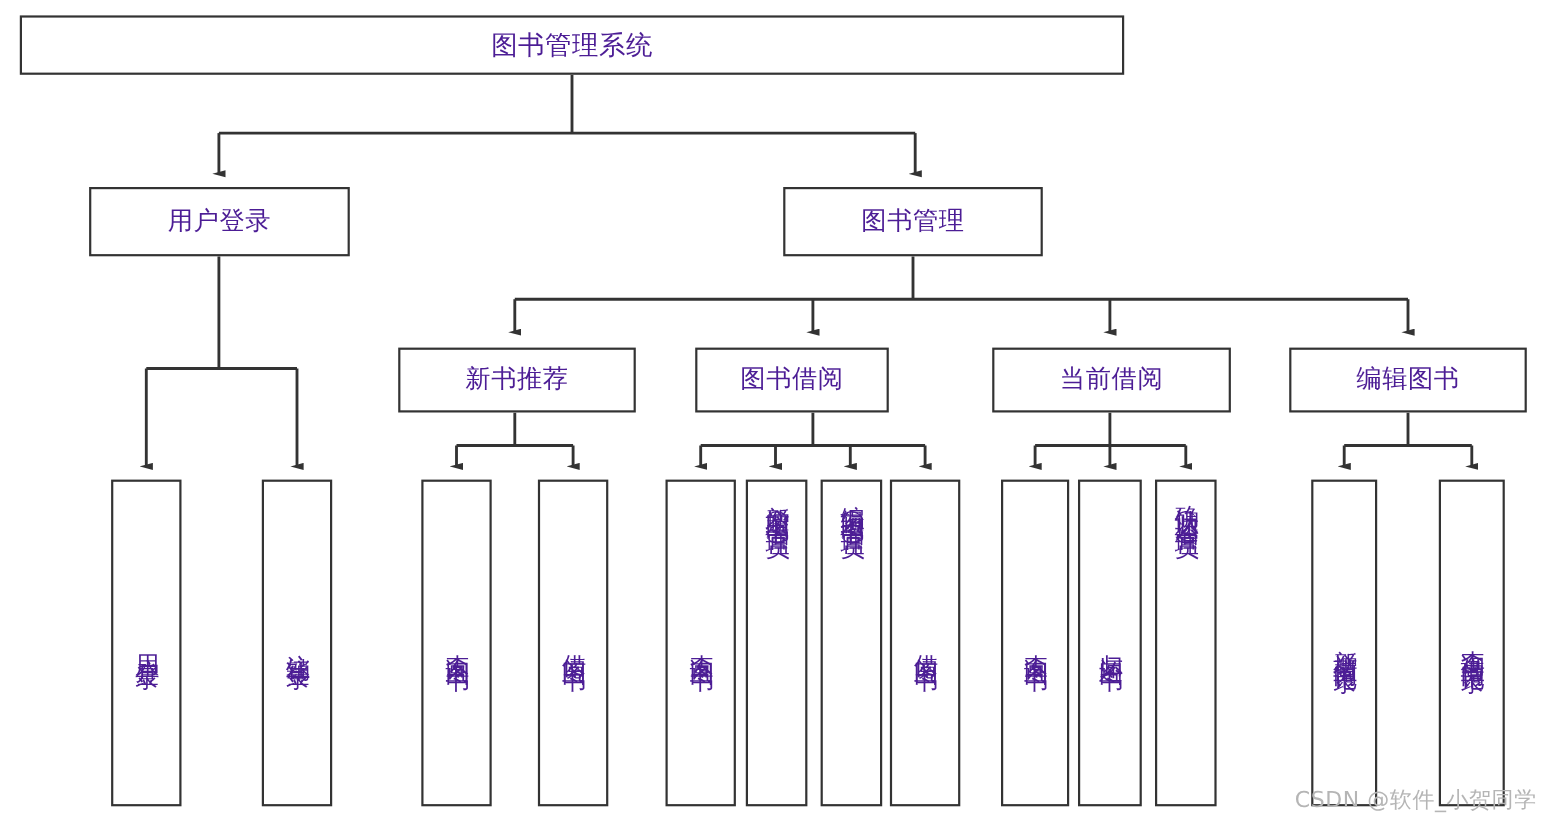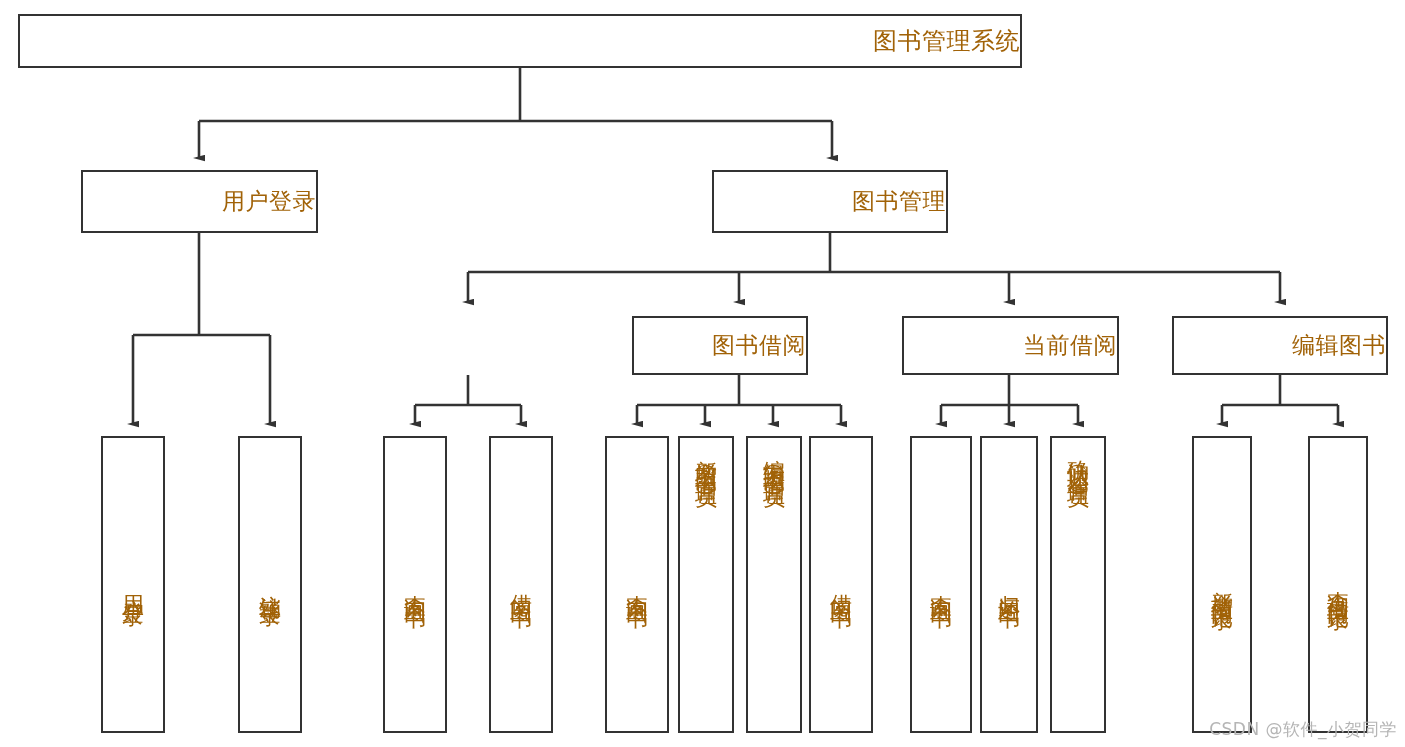--- a/index.html
+++ b/index.html
@@ -26,22 +26,22 @@
     height: 747px;
     pointer-events: none;
   }
   .node {
     position: absolute;
     box-sizing: border-box;
     background: #ffffff;
     border: 2px solid #333333;
     display: flex;
     align-items: center;
-    justify-content: flex-end;
-    color: #a16207;
+    justify-content: center;
+    color: #4c1d95;
   }
   .node-label {
     display: block;
     text-align: center;
     line-height: 1.18;
     letter-spacing: 0.5px;
   }
   
   .node-h .node-label {
     font-size: 23px;
@@ -67,21 +67,21 @@
   .node-v.leaf-center {
     align-items: center;
   }
   .node-v.leaf-top .node-label {
     margin-top: 4px;
   }
   #watermark {
     position: absolute;
     right: 8px;
     bottom: 6px;
-    font-size: 17px;
+    font-size: 20px;
     color: #b5b5b5;
     letter-spacing: 0.5px;
     white-space: nowrap;
     user-select: none;
   }
 </style>
 </head>
 <body>
 
 <div id="diagram-root">
@@ -143,20 +143,23 @@
   </div>
 
   <div class="node node-h" style="left:81px; top:170px; width:237px; height:63px;">
     <span class="node-label">用户登录</span>
   </div>
 
   <div class="node node-h" style="left:712px; top:170px; width:236px; height:63px;">
     <span class="node-label">图书管理</span>
   </div>
 
+  <div class="node node-h" style="left:362px; top:316px; width:216px; height:59px;">
+    <span class="node-label">新书推荐</span>
+  </div>
 
   <div class="node node-h" style="left:632px; top:316px; width:176px; height:59px;">
     <span class="node-label">图书借阅</span>
   </div>
 
   <div class="node node-h" style="left:902px; top:316px; width:217px; height:59px;">
     <span class="node-label">当前借阅</span>
   </div>
 
   <div class="node node-h" style="left:1172px; top:316px; width:216px; height:59px;">

